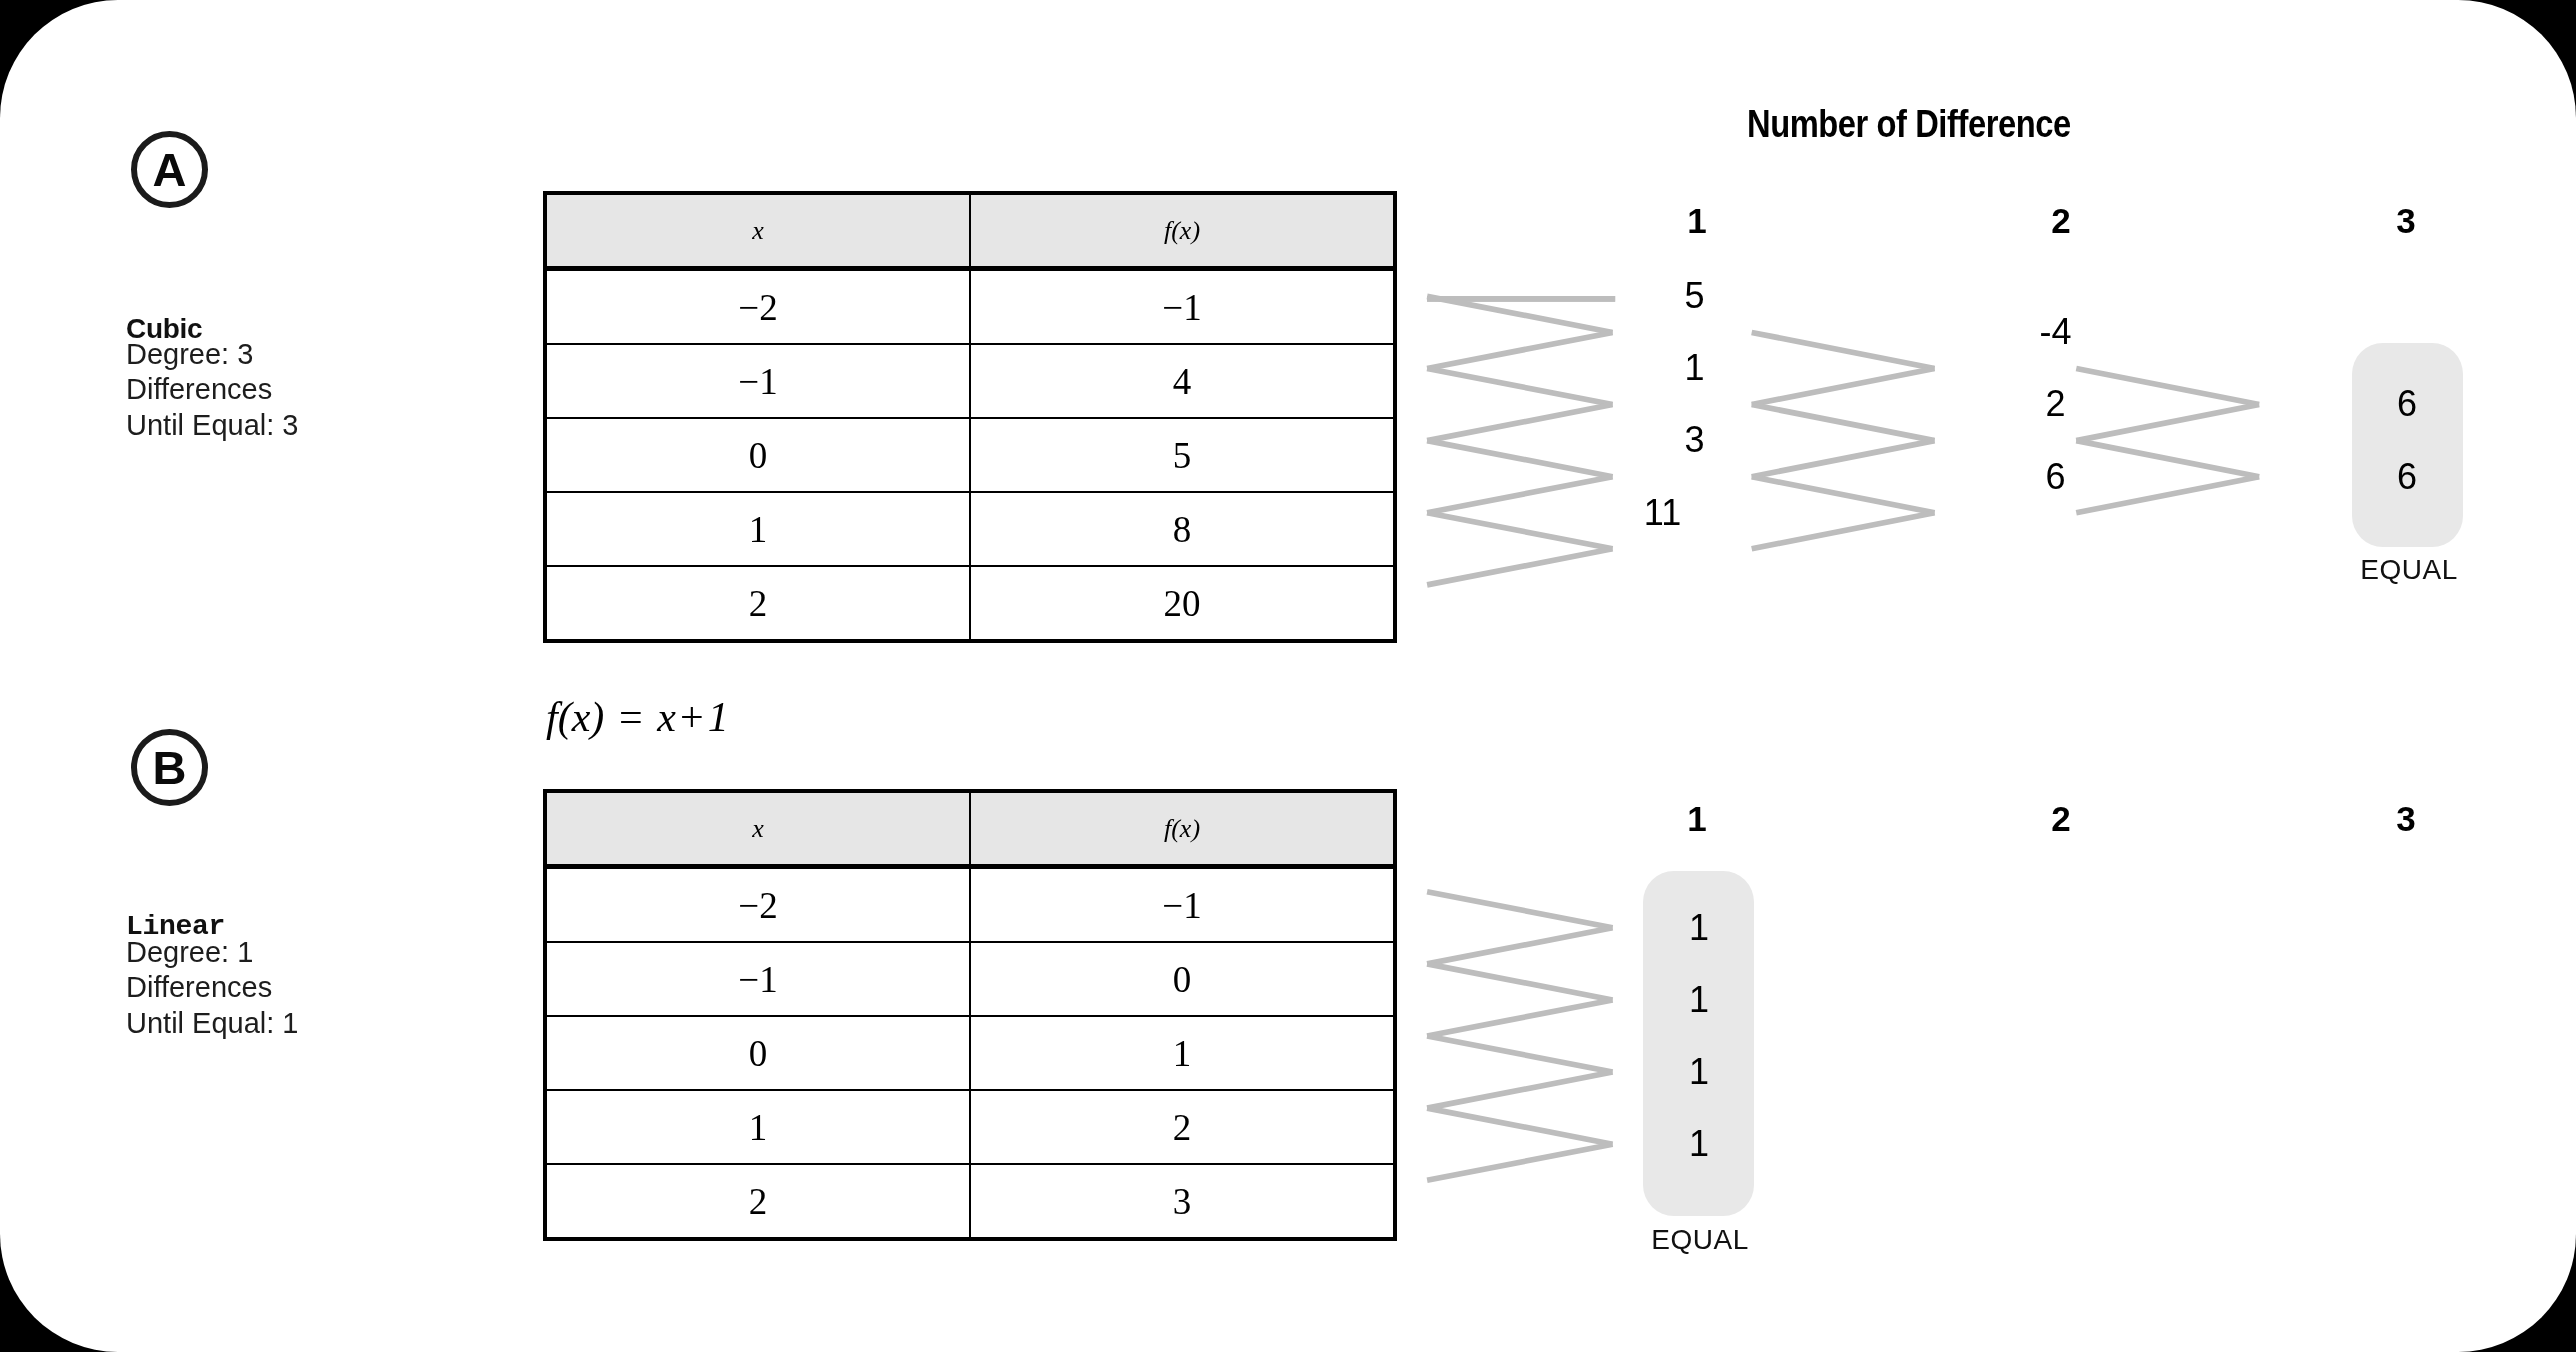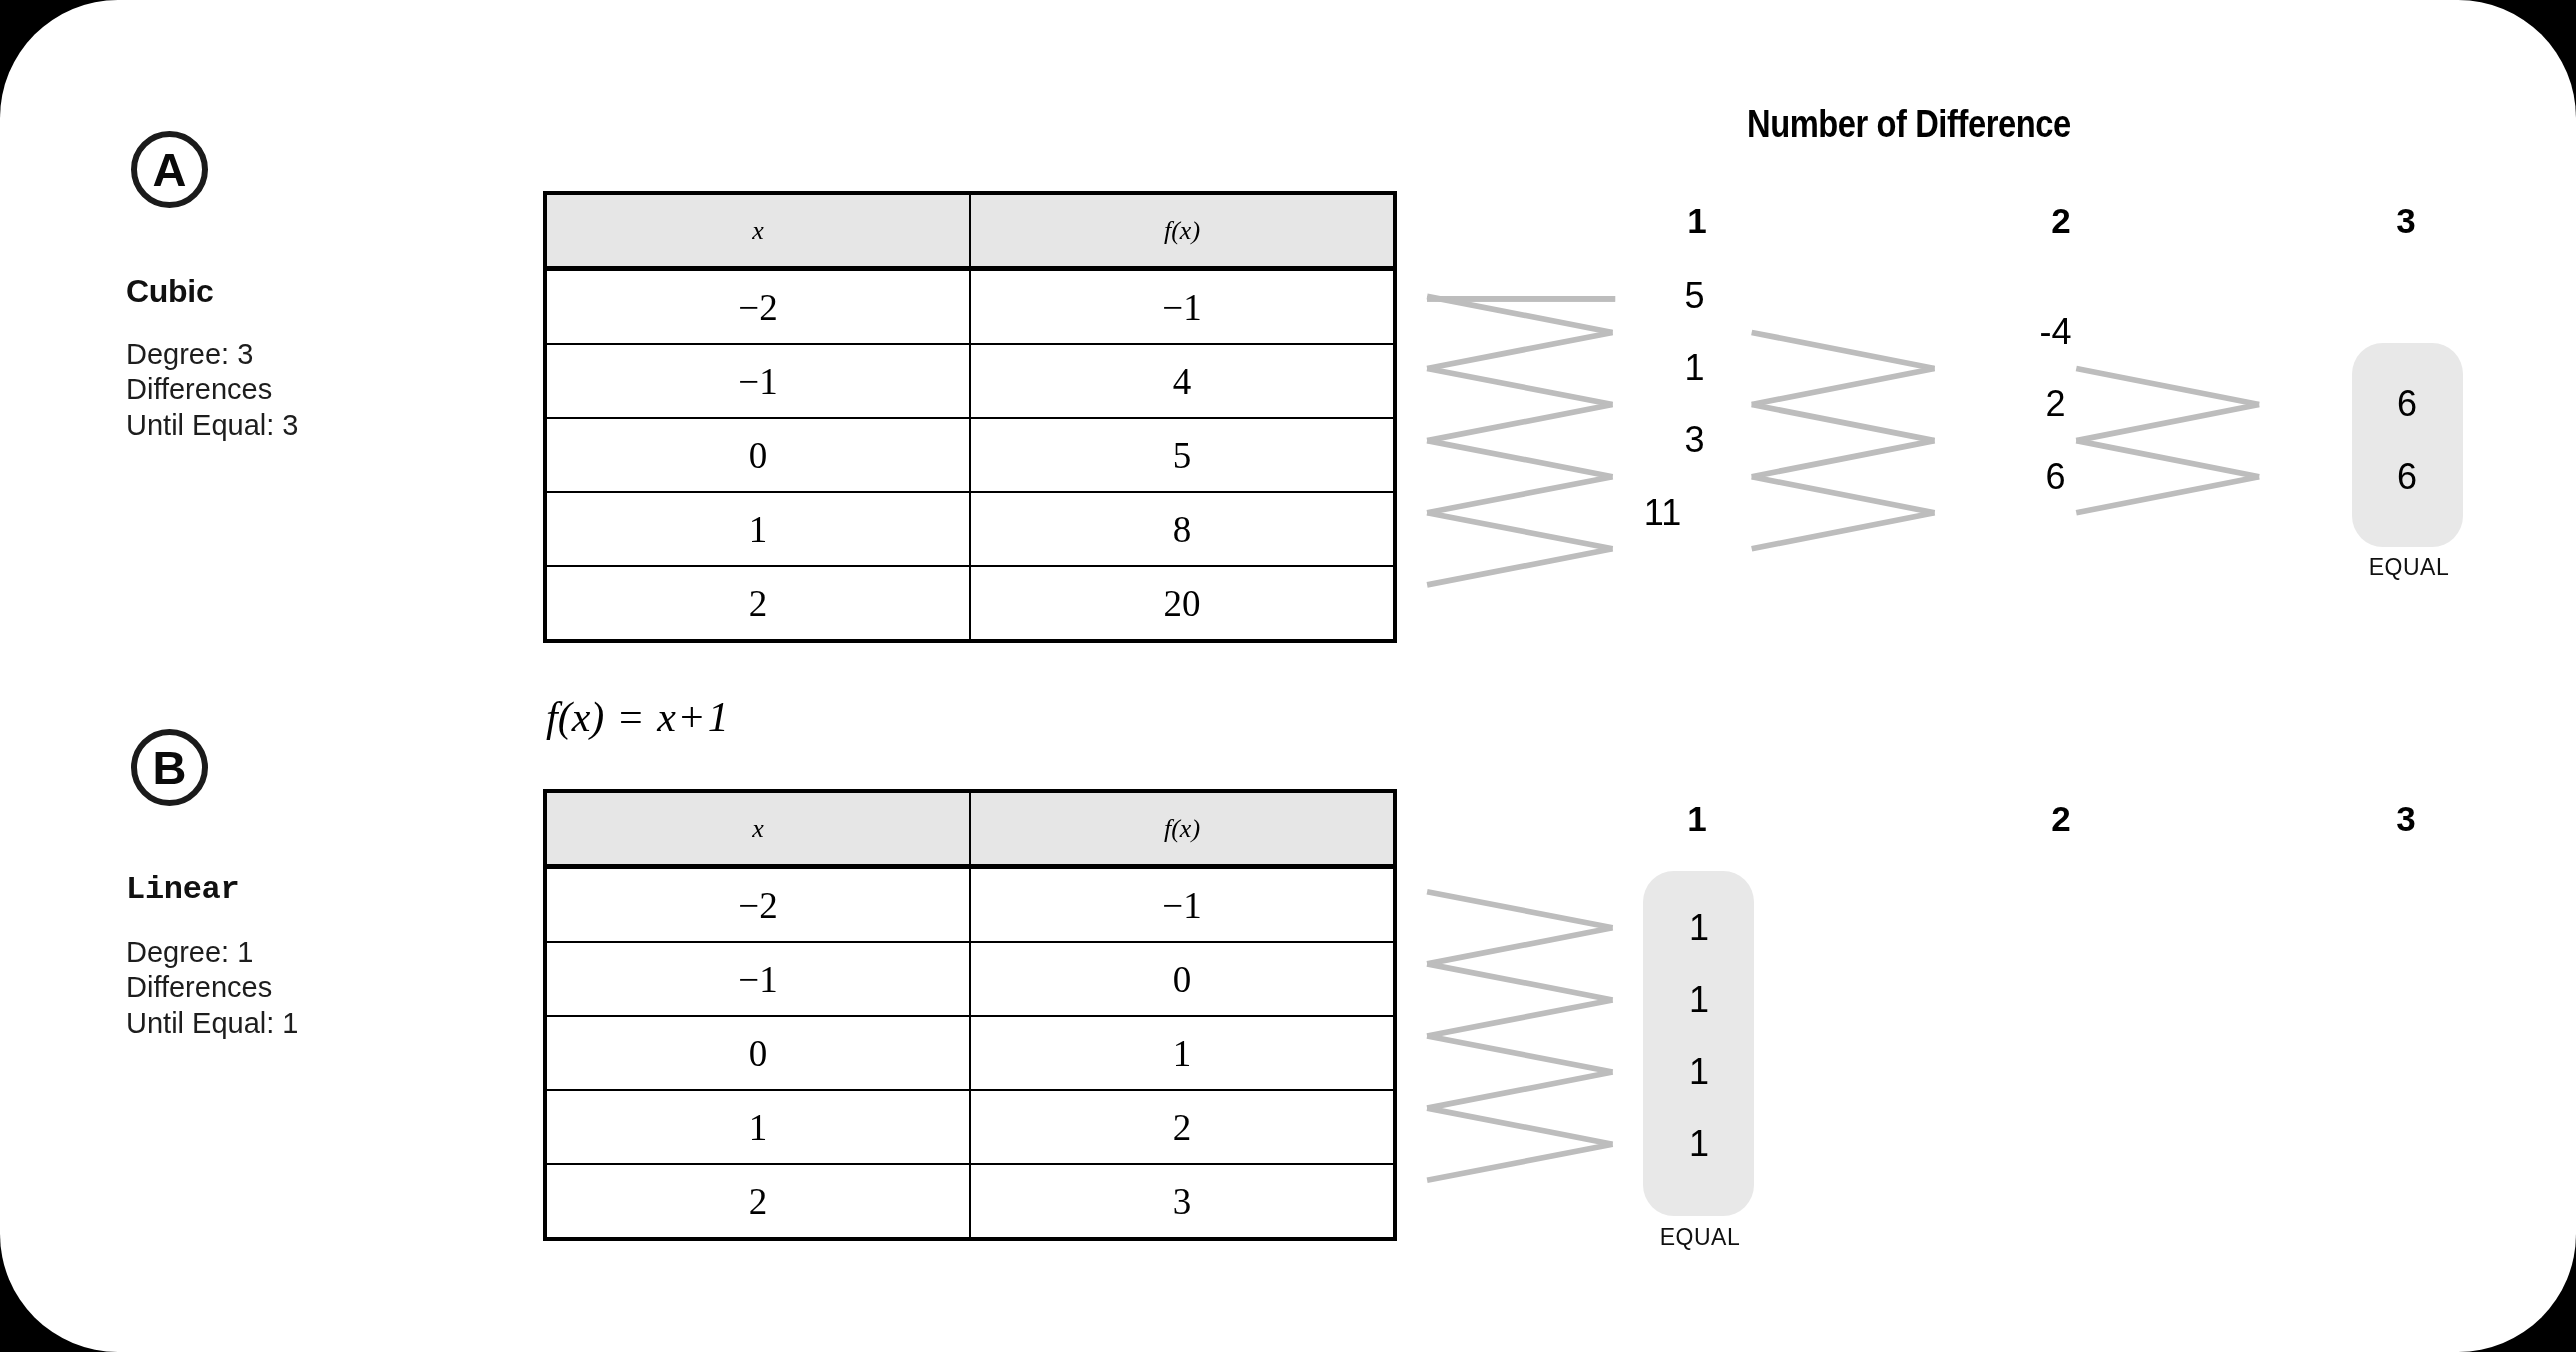--- a/index.html
+++ b/index.html
@@ -10,22 +10,22 @@
 
   .panel{position:absolute;left:0;width:2576px;}
   #panelA{top:0;height:670px;}
   #panelB{top:634px;height:719px;}
 
   
   .badge-circle{position:absolute;width:77px;height:77px;border-radius:50%;
      border:6.7px solid #1b1b1b;box-sizing:border-box;
      display:flex;align-items:center;justify-content:center;
      font-size:47px;font-weight:bold;color:#0a0a0a;line-height:1;}
-  .panel-name{position:absolute;font-size:32px;font-weight:bold;color:#111;
-     letter-spacing:-0.3px;white-space:nowrap;}
+  .panel-name{position:absolute;font-size:28px;font-weight:bold;color:#111;
+     letter-spacing:-0.3px;white-space:nowrap;margin-top:40px;}
   .panel-meta{position:absolute;font-size:29px;color:#1d1d1d;line-height:1.22;
      white-space:pre-line;}
 
   
   .formula{position:absolute;font-family:"Liberation Serif",serif;
      font-size:42px;font-style:italic;color:#000;white-space:nowrap;}
   .formula sup{font-size:0.58em;font-style:italic;vertical-align:super;}
   .formula .op{font-style:normal;padding:0 4.1px;}
 
   
@@ -41,21 +41,21 @@
   .colhead{position:absolute;font-size:35px;font-weight:bold;color:#000;
      text-align:center;width:82px;}
   .dval{position:absolute;font-size:36px;color:#000;text-align:center;
      width:103px;line-height:1;}
   .sect-title{position:absolute;font-size:38px;font-weight:bold;color:#000;
      white-space:nowrap;letter-spacing:-0.5px;
      transform:scaleX(0.86);transform-origin:left center;}
 
   
   .pill{position:absolute;background:#e8e8e8;border-radius:31px;}
-  .pill-label{position:absolute;font-size:23px;color:#111;text-align:center;
+  .pill-label{position:absolute;font-size:28px;color:#111;text-align:center;
      width:134px;letter-spacing:0.5px;}
 
   svg.conn{position:absolute;left:0;top:0;overflow:visible;pointer-events:none;}
   svg.conn line{stroke:#bdbdbd;stroke-width:11;}
 </style>
 </head>
 <body>
 
 <div id="card">
 

